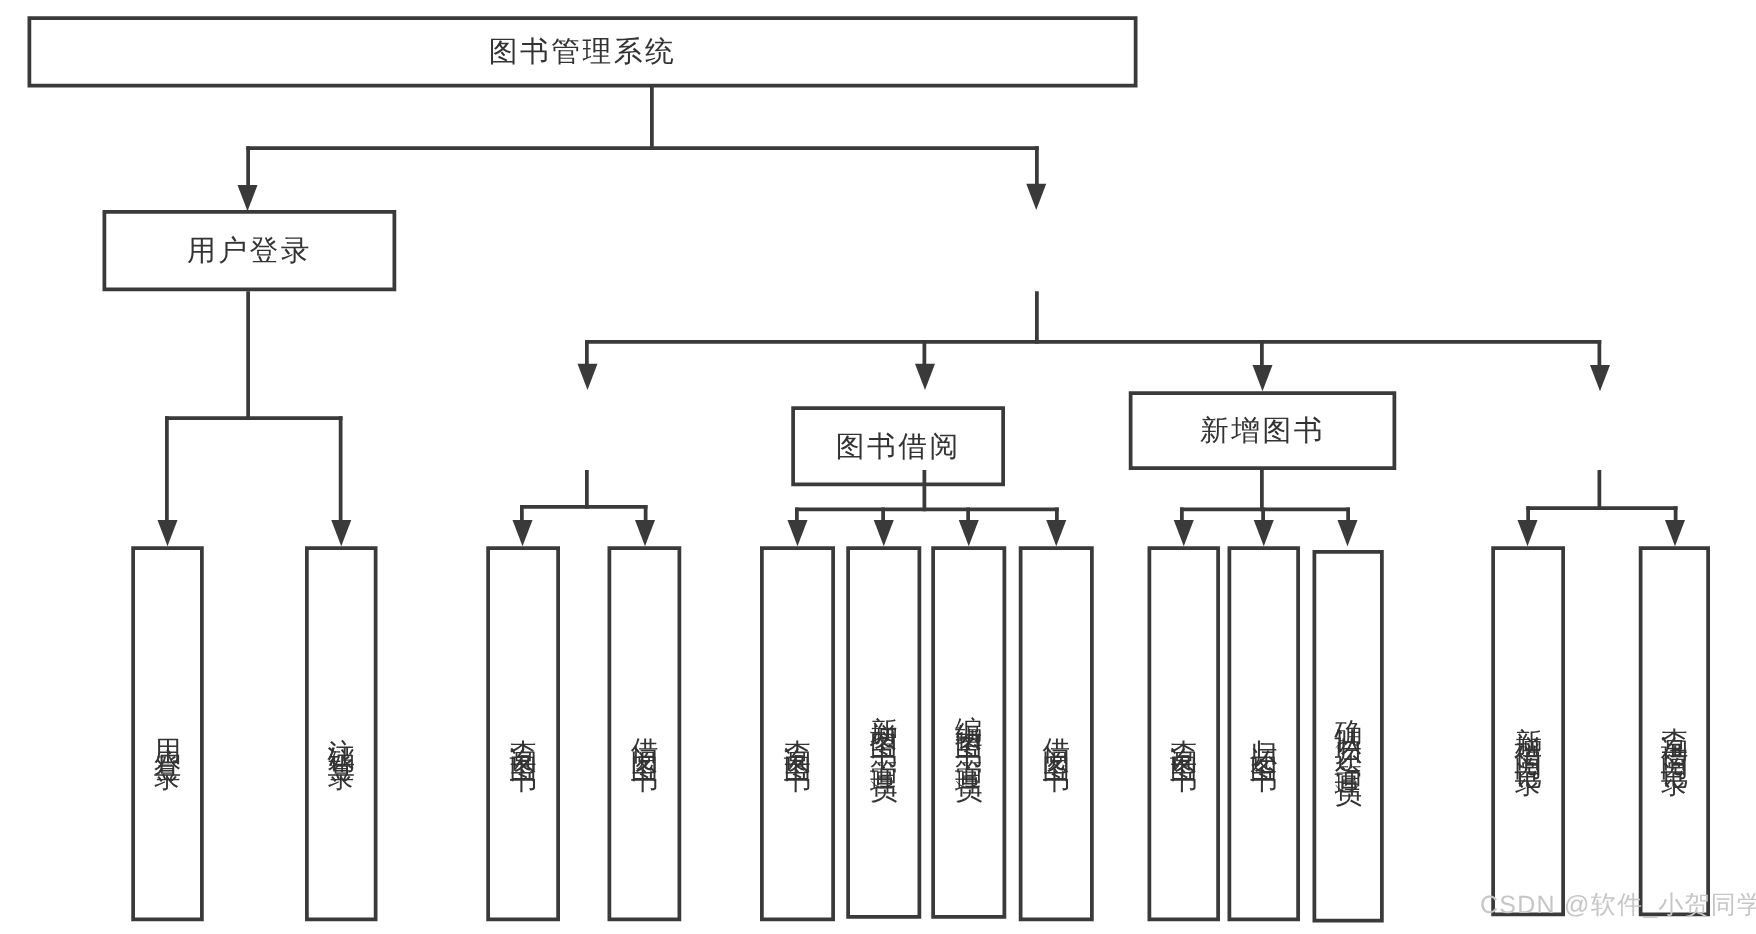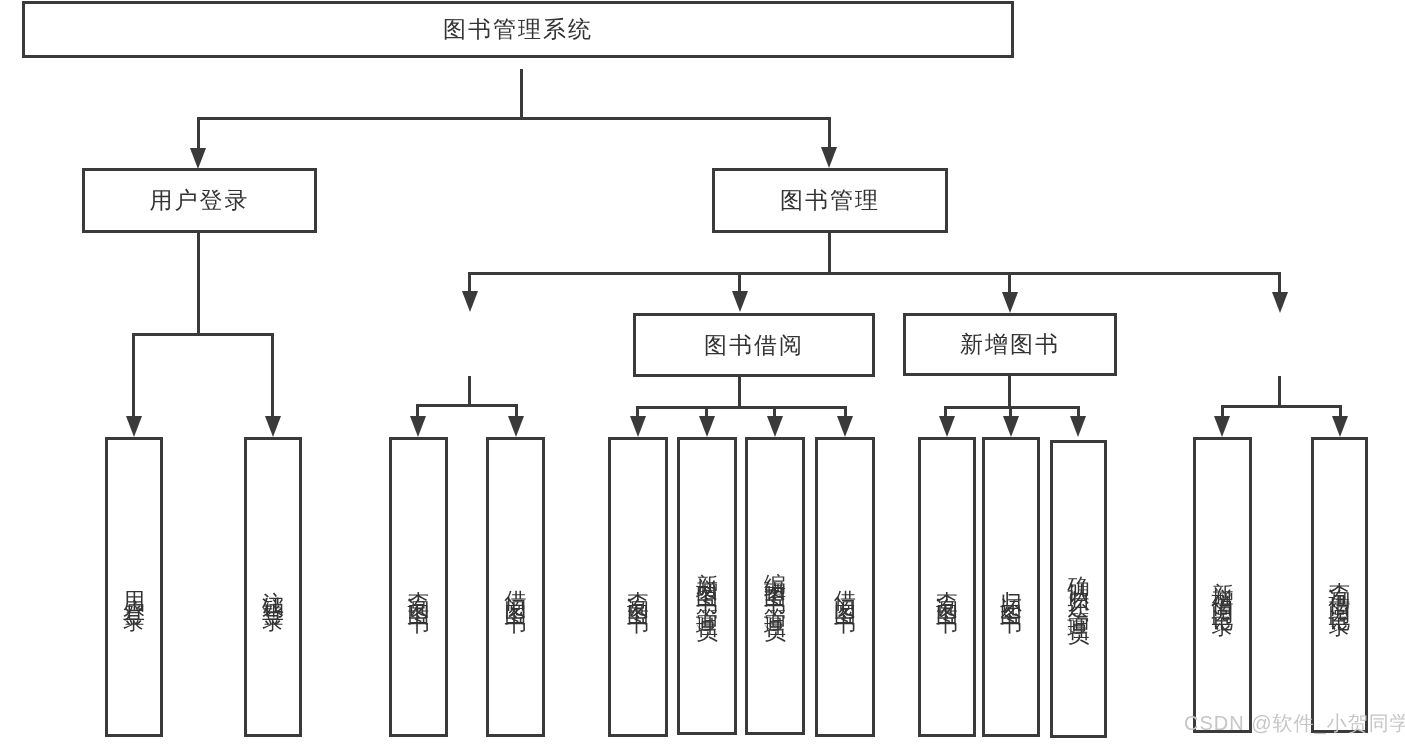--- a/index.html
+++ b/index.html
@@ -53,57 +53,54 @@
     font-size:20px;letter-spacing:1px;
     color:var(--watermark);
     z-index:5;white-space:nowrap;
   }
 </style>
 </head>
 <body>
 
 <div class="canvas">
 
-  <div class="box" style="left:22px;top:1px;width:992px;height:57px;">
+  <div class="box" style="left:22px;top:13px;width:888px;height:57px;">
     <span>图书管理系统</span>
   </div>
 
   <div class="vline" style="left:520px;top:69px;height:51px;"></div>
   <div class="hline" style="left:197px;top:117px;width:634px;"></div>
   <div class="vline" style="left:197px;top:117px;height:36px;"></div>
   <div class="arrow" style="left:190px;top:148px;"></div>
   <div class="vline" style="left:828px;top:117px;height:35px;"></div>
   <div class="arrow" style="left:821px;top:147px;"></div>
 
   <div class="box" style="left:82px;top:168px;width:235px;height:65px;">
     <span>用户登录</span>
-  </div>
-  <div class="box" style="left:712px;top:168px;width:236px;height:65px;">
-    <span>图书管理</span>
   </div>
 
   <div class="vline" style="left:197px;top:233px;height:103px;"></div>
   <div class="hline" style="left:132px;top:333px;width:142px;"></div>
   <div class="vline" style="left:132px;top:333px;height:86px;"></div>
   <div class="arrow" style="left:126px;top:416px;"></div>
   <div class="vline" style="left:271px;top:333px;height:86px;"></div>
   <div class="arrow" style="left:265px;top:416px;"></div>
 
   <div class="vline" style="left:828px;top:233px;height:42px;"></div>
   <div class="hline" style="left:468px;top:272px;width:813px;"></div>
   <div class="vline" style="left:468px;top:272px;height:24px;"></div>
   <div class="arrow" style="left:462px;top:291px;"></div>
   <div class="vline" style="left:738px;top:272px;height:24px;"></div>
   <div class="arrow" style="left:732px;top:291px;"></div>
   <div class="vline" style="left:1008px;top:272px;height:24px;"></div>
   <div class="arrow" style="left:1002px;top:292px;"></div>
   <div class="vline" style="left:1278px;top:272px;height:24px;"></div>
   <div class="arrow" style="left:1272px;top:292px;"></div>
 
-  <div class="box" style="left:633px;top:313px;width:242px;height:64px;text-align:right;">
+  <div class="box" style="left:633px;top:325px;width:171px;height:64px;text-align:right;">
     <span>图书借阅</span>
   </div>
   <div class="box" style="left:903px;top:313px;width:214px;height:63px;">
     <span>新增图书</span>
   </div>
 
   <div class="vline" style="left:468px;top:376px;height:31px;"></div>
   <div class="hline" style="left:416px;top:404px;width:102px;"></div>
   <div class="vline" style="left:416px;top:404px;height:15px;"></div>
   <div class="arrow" style="left:410px;top:416px;"></div>

